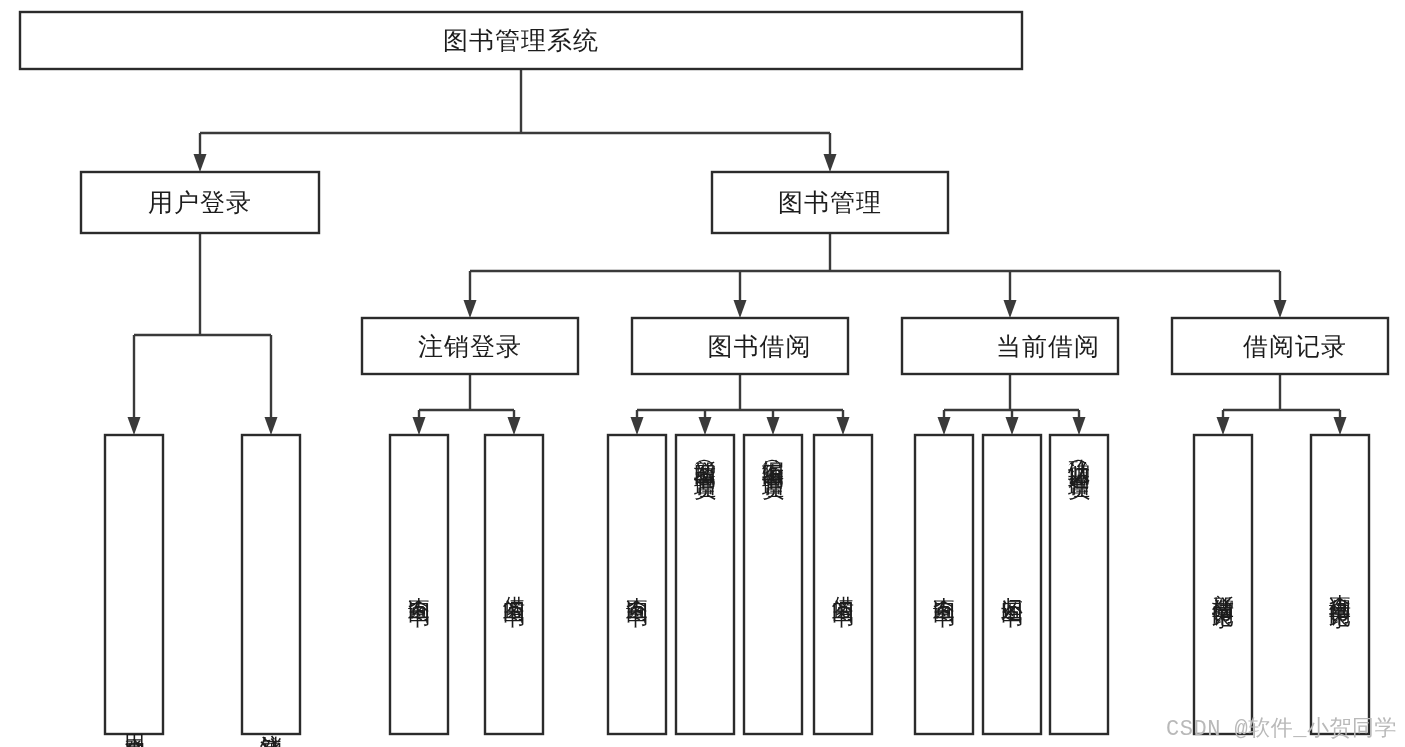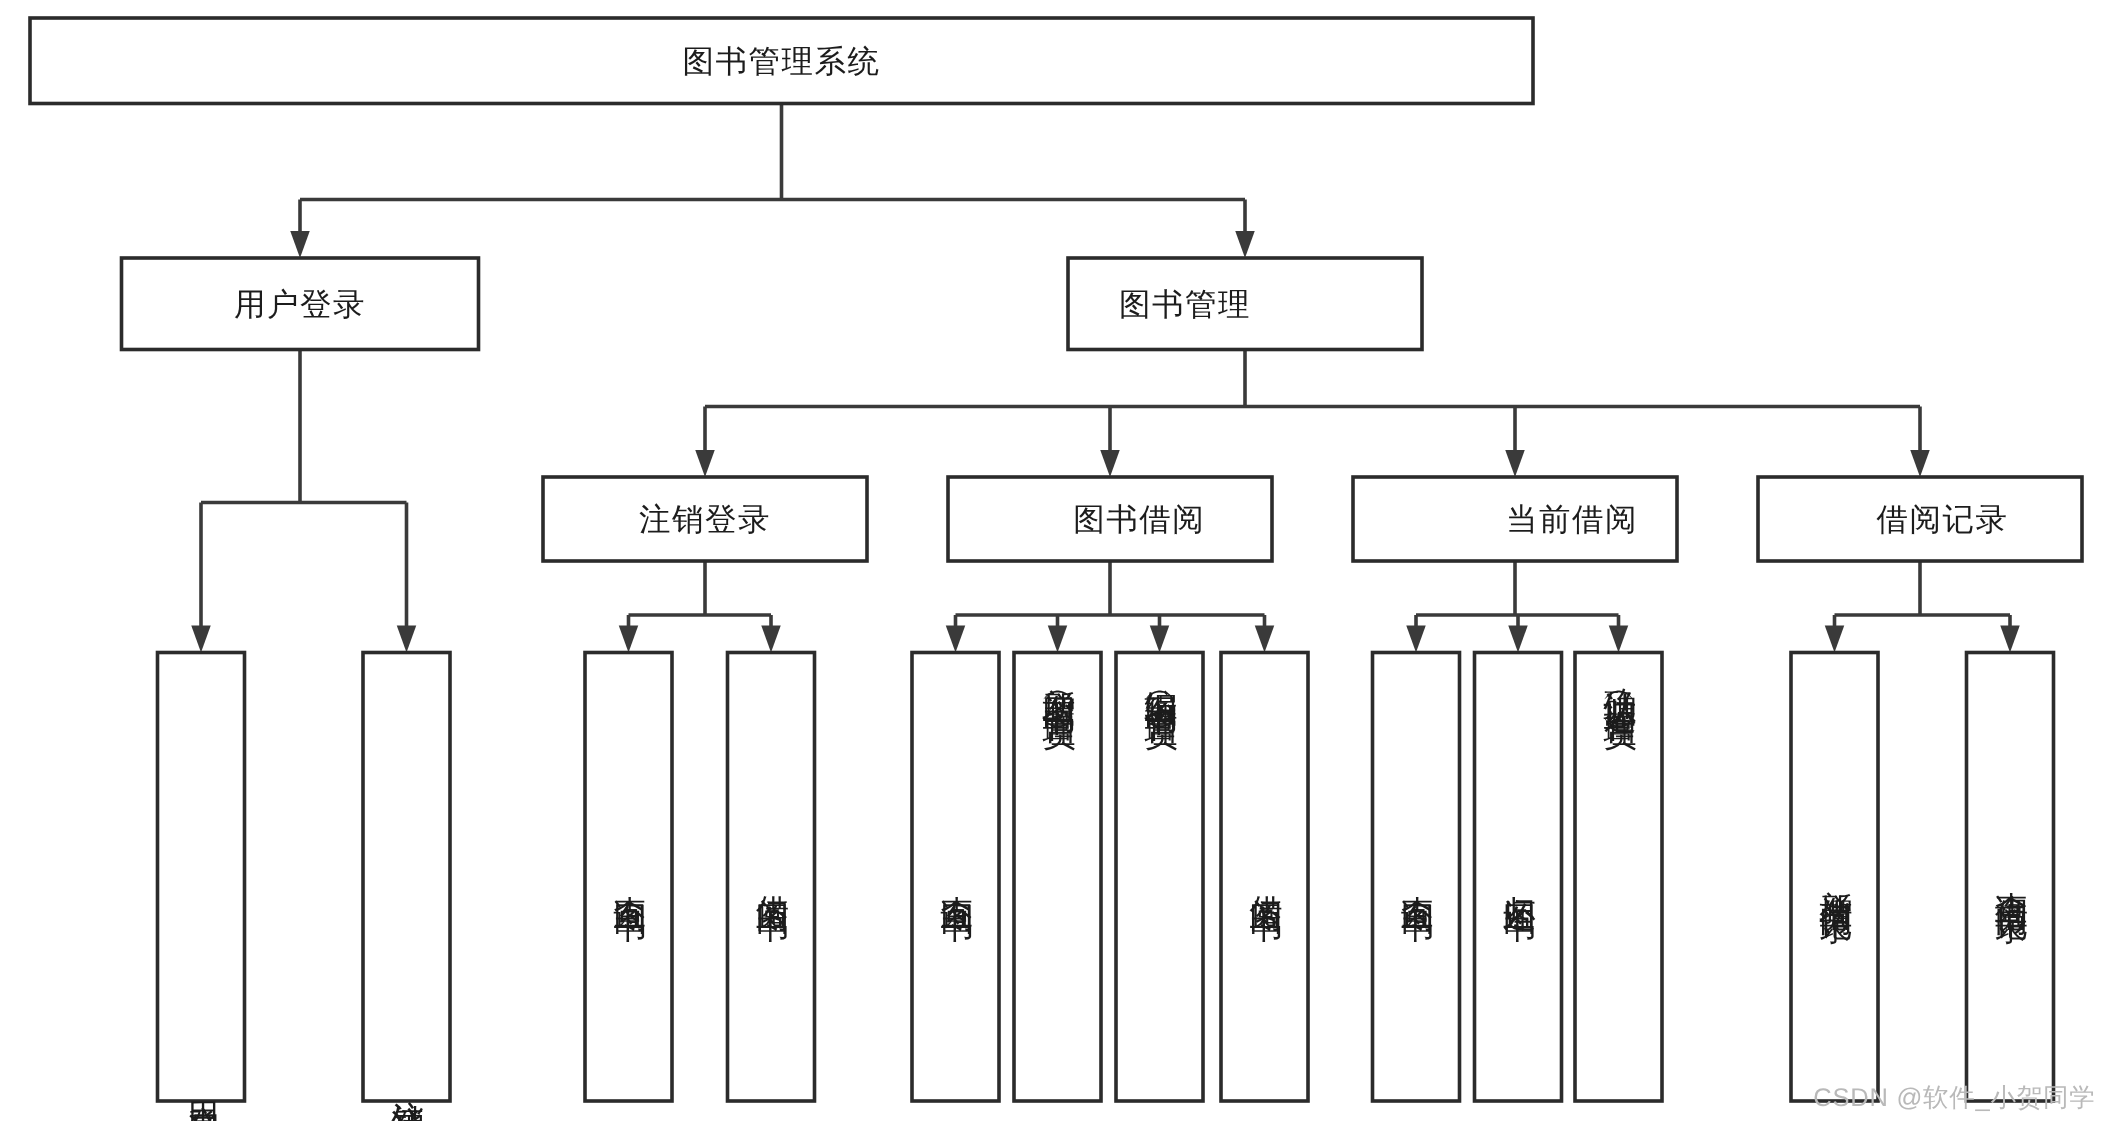--- a/index.html
+++ b/index.html
@@ -62,31 +62,31 @@
   }
   .htext-wrap {
     position: absolute;
     display: flex;
     align-items: center;
     justify-content: center;
     pointer-events: none;
   }
   .htext {
     font-family: "DejaVu Sans", "Liberation Sans", sans-serif;
-    font-size: 21px;
+    font-size: 25px;
     color: #1c1c1c;
     letter-spacing: 1px;
     white-space: nowrap;
   }
   #watermark {
     position: absolute;
     right: 8px;
     bottom: 4px;
-    font-family: Liberation Sans, sans-serif;
-    font-size: 17px;
+    font-family: Liberation Mono, monospace;
+    font-size: 22px;
     color: #b9b9b9;
     letter-spacing: 0.5px;
     white-space: nowrap;
     user-select: none;
   }
 </style>
 </head>
 <body>
 
 <div id="diagram-root">
@@ -178,21 +178,21 @@
       <rect x="1194" y="435" width="58" height="299" class="node-box"></rect>
       <rect x="1311" y="435" width="58" height="299" class="node-box"></rect>
     </svg>
   <div id="label-layer">
       <div class="htext-wrap" style="left: 20px; top: 12px; width: 1002px; height: 57px;">
         <span class="htext">图书管理系统</span>
       </div>
       <div class="htext-wrap" style="left: 81px; top: 172px; width: 238px; height: 61px;">
         <span class="htext">用户登录</span>
       </div>
-      <div class="htext-wrap" style="left: 672px; top: 172px; width: 236px; height: 61px;">
+      <div class="htext-wrap" style="left: 712px; top: 172px; width: 236px; height: 61px;">
         <span class="htext">图书管理</span>
       </div>
       <div class="htext-wrap" style="left: 362px; top: 318px; width: 216px; height: 56px;">
         <span class="htext">注销登录</span>
       </div>
       <div class="htext-wrap" style="left: 632px; top: 318px; width: 255px; height: 56px;">
         <span class="htext">图书借阅</span>
       </div>
       <div class="htext-wrap" style="left: 902px; top: 318px; width: 216px; height: 56px; margin-left: 38px;">
         <span class="htext">当前借阅</span>

